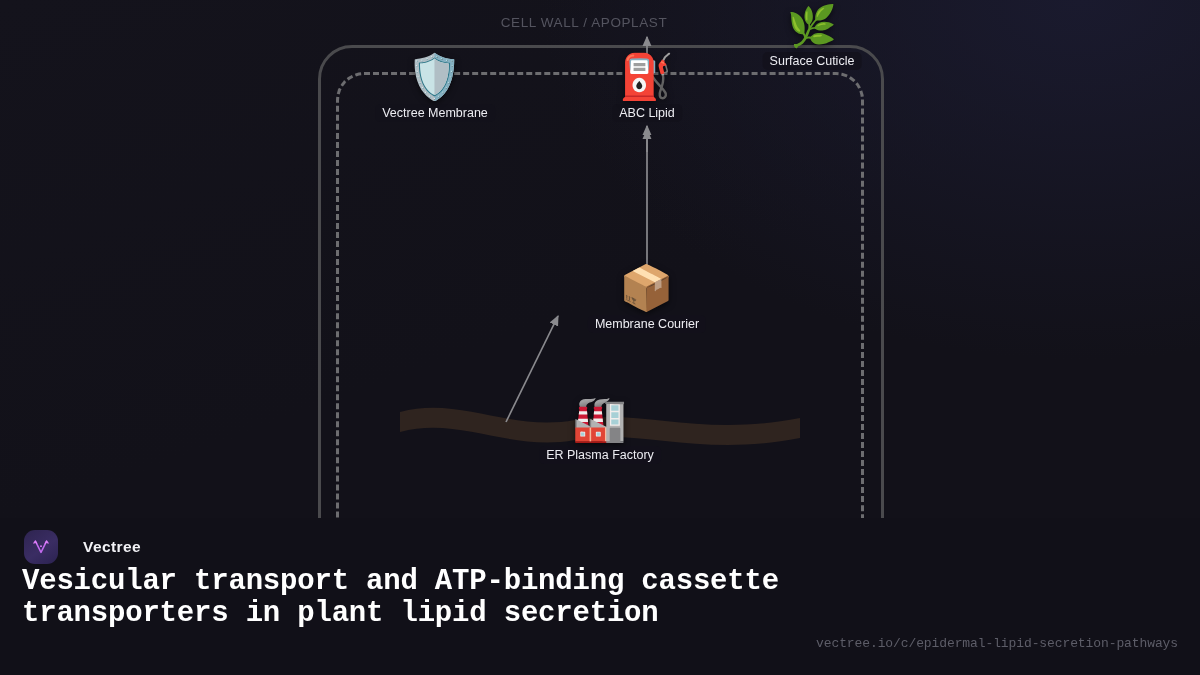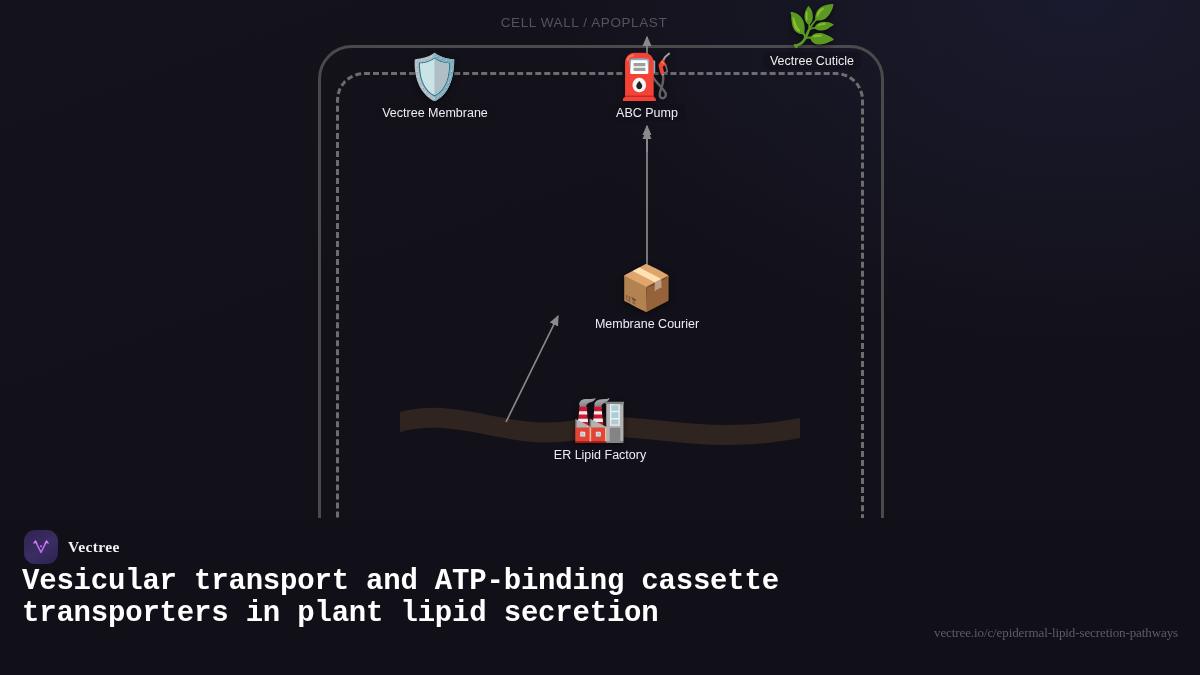--- a/index.html
+++ b/index.html
@@ -70,32 +70,33 @@
     background:#111018;
   }
   #brand{position:absolute;left:24px;top:12px;display:flex;align-items:center;gap:10px;}
   #brand-mark{
     width:34px;height:34px;border-radius:11px;
     background:linear-gradient(145deg,#2e2450 0%,#3a2d63 55%,#2b2250 100%);
     display:flex;align-items:center;justify-content:center;
   }
   #brand-name{
     color:#f2f2f6;font-size:15.5px;font-weight:bold;letter-spacing:.4px;
-    font-family:Liberation Serif, serif;
+    font-family:Liberation Sans, sans-serif;
+    margin-left:15px;
   }
   #headline{
     position:absolute;left:22px;top:48px;width:800px;
     color:#ffffff;font-size:29px;line-height:32px;font-weight:bold;
     font-family:Liberation Mono, monospace;
     letter-spacing:-.2px;
   }
   #footer-url{
-    position:absolute;right:22px;bottom:34px;
+    position:absolute;right:22px;bottom:24px;
     color:#5d5d68;font-size:13px;
-    font-family:Liberation Serif, serif;
+    font-family:Liberation Mono, monospace;
     letter-spacing:-.1px;
   }
 </style>
 </head>
 <body>
 
 <div id="stage">
 
   <div id="zone-apoplast">CELL WALL / APOPLAST</div>
 
@@ -118,41 +119,41 @@
 
     <line x1="647" y1="266" x2="647" y2="130" stroke="#8a8a8e" stroke-width="1.7" marker-end="url(#ah)"></line>
 
     <line x1="647" y1="152" x2="647" y2="126" stroke="#8a8a8e" stroke-width="1.7" marker-end="url(#ah)"></line>
 
     <line x1="647" y1="62" x2="647" y2="37" stroke="#8a8a8e" stroke-width="1.7" marker-end="url(#ah)"></line>
   </svg>
 
   <div class="node" id="node-cuticle">
     <div class="glyph">🌿</div>
-    <div class="label">Vectree Cuticle</div>
+    <div class="label">Surface Cuticle</div>
   </div>
 
   <div class="node" id="node-membrane">
     <div class="glyph">🛡️</div>
     <div class="label">Vectree Membrane</div>
   </div>
 
   <div class="node" id="node-pump">
     <div class="glyph">⛽</div>
-    <div class="label">ABC Pump</div>
+    <div class="label">ABC Lipid</div>
   </div>
 
   <div class="node" id="node-vesicle">
     <div class="glyph">📦</div>
     <div class="label">Membrane Courier</div>
   </div>
 
   <div class="node" id="node-er">
     <div class="glyph">🏭</div>
-    <div class="label">ER Lipid Factory</div>
+    <div class="label">ER Plasma Factory</div>
   </div>
 
 </div>
 
 <div id="footer">
 
   <div id="brand">
     <div id="brand-mark">
       <svg width="20" height="20" viewBox="0 0 20 20" aria-hidden="true">
         <path d="M4.4,4.2 L10,15.4 L15.6,4.2" fill="none" stroke="#c46bf0" stroke-width="1.5" stroke-linecap="round" stroke-linejoin="round"></path>

